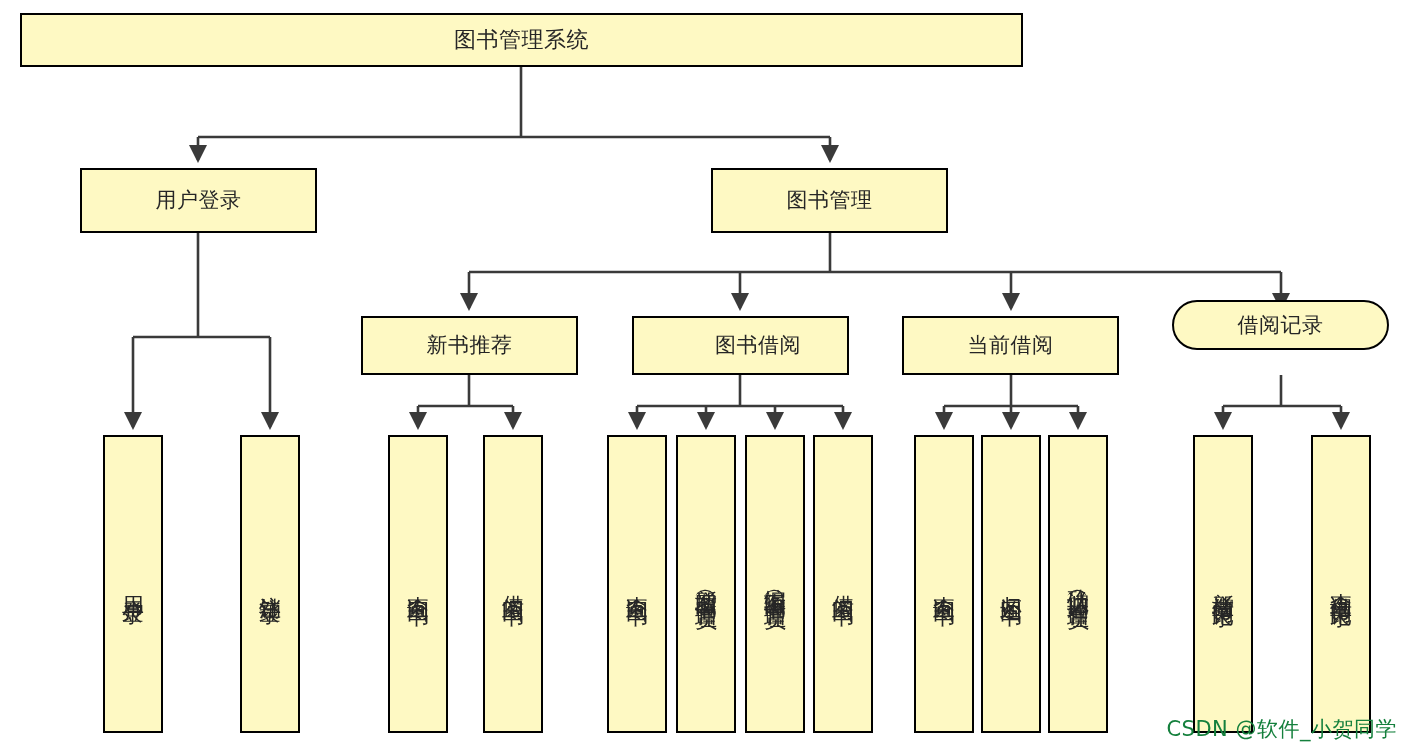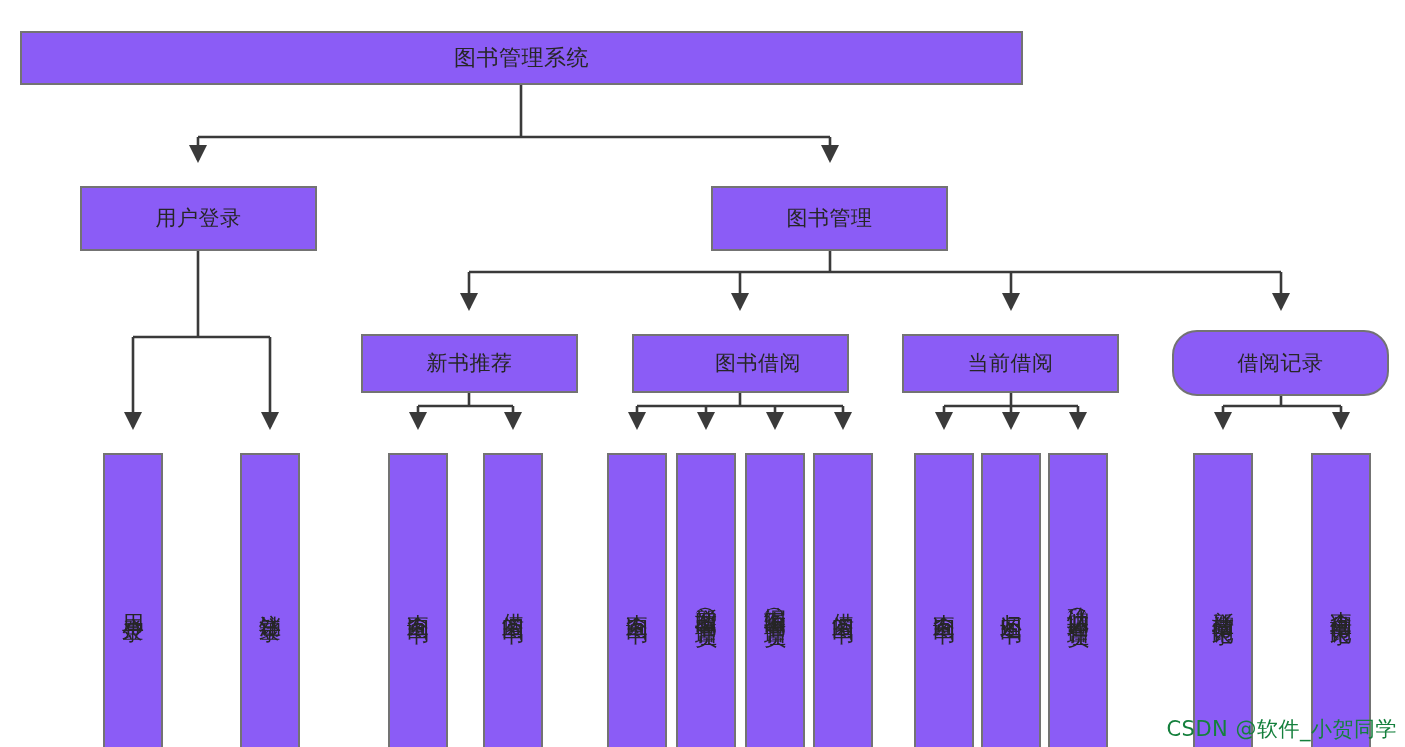--- a/index.html
+++ b/index.html
@@ -21,27 +21,26 @@
   #edge-layer {
     position: absolute;
     left: 0;
     top: 0;
     width: 1405px;
     height: 747px;
   }
   .node {
     position: absolute;
     box-sizing: border-box;
-    background: #8b5cf6;
-    border: 2px solid #737373;
+    background: #fef9c3;
+    border: 2px solid #000000;
     display: flex;
     align-items: center;
     justify-content: center;
     z-index: 2;
-    margin-top: 18px;
   }
   .node-label {
     color: #262626;
     line-height: 1.18;
     text-align: center;
     white-space: nowrap;
   }
   
   .node.h .node-label {
     font-size: 21px;
@@ -142,21 +141,21 @@
 
   <div class="node h" style="left:711px; top:168px; width:237px; height:65px;">
     <span class="node-label">图书管理</span>
   </div>
   <div class="node h" style="left:632px; top:316px; width:217px; height:59px;padding-left:35px;">
     <span class="node-label">图书借阅</span>
   </div>
   <div class="node h" style="left:902px; top:316px; width:217px; height:59px;">
     <span class="node-label">当前借阅</span>
   </div>
-  <div class="node h" style="left:1172px; top:312px; width:217px; height:66px;border-radius:25px;">
+  <div class="node h" style="left:1172px; top:300px; width:217px; height:50px;border-radius:25px;">
     <span class="node-label">借阅记录</span>
   </div>
 
   <div class="node v" style="left:103px; top:435px; width:60px; height:298px;">
     <span class="node-label">用户登录</span>
   </div>
   <div class="node v" style="left:240px; top:435px; width:60px; height:298px;">
     <span class="node-label">注销登录</span>
   </div>
 

